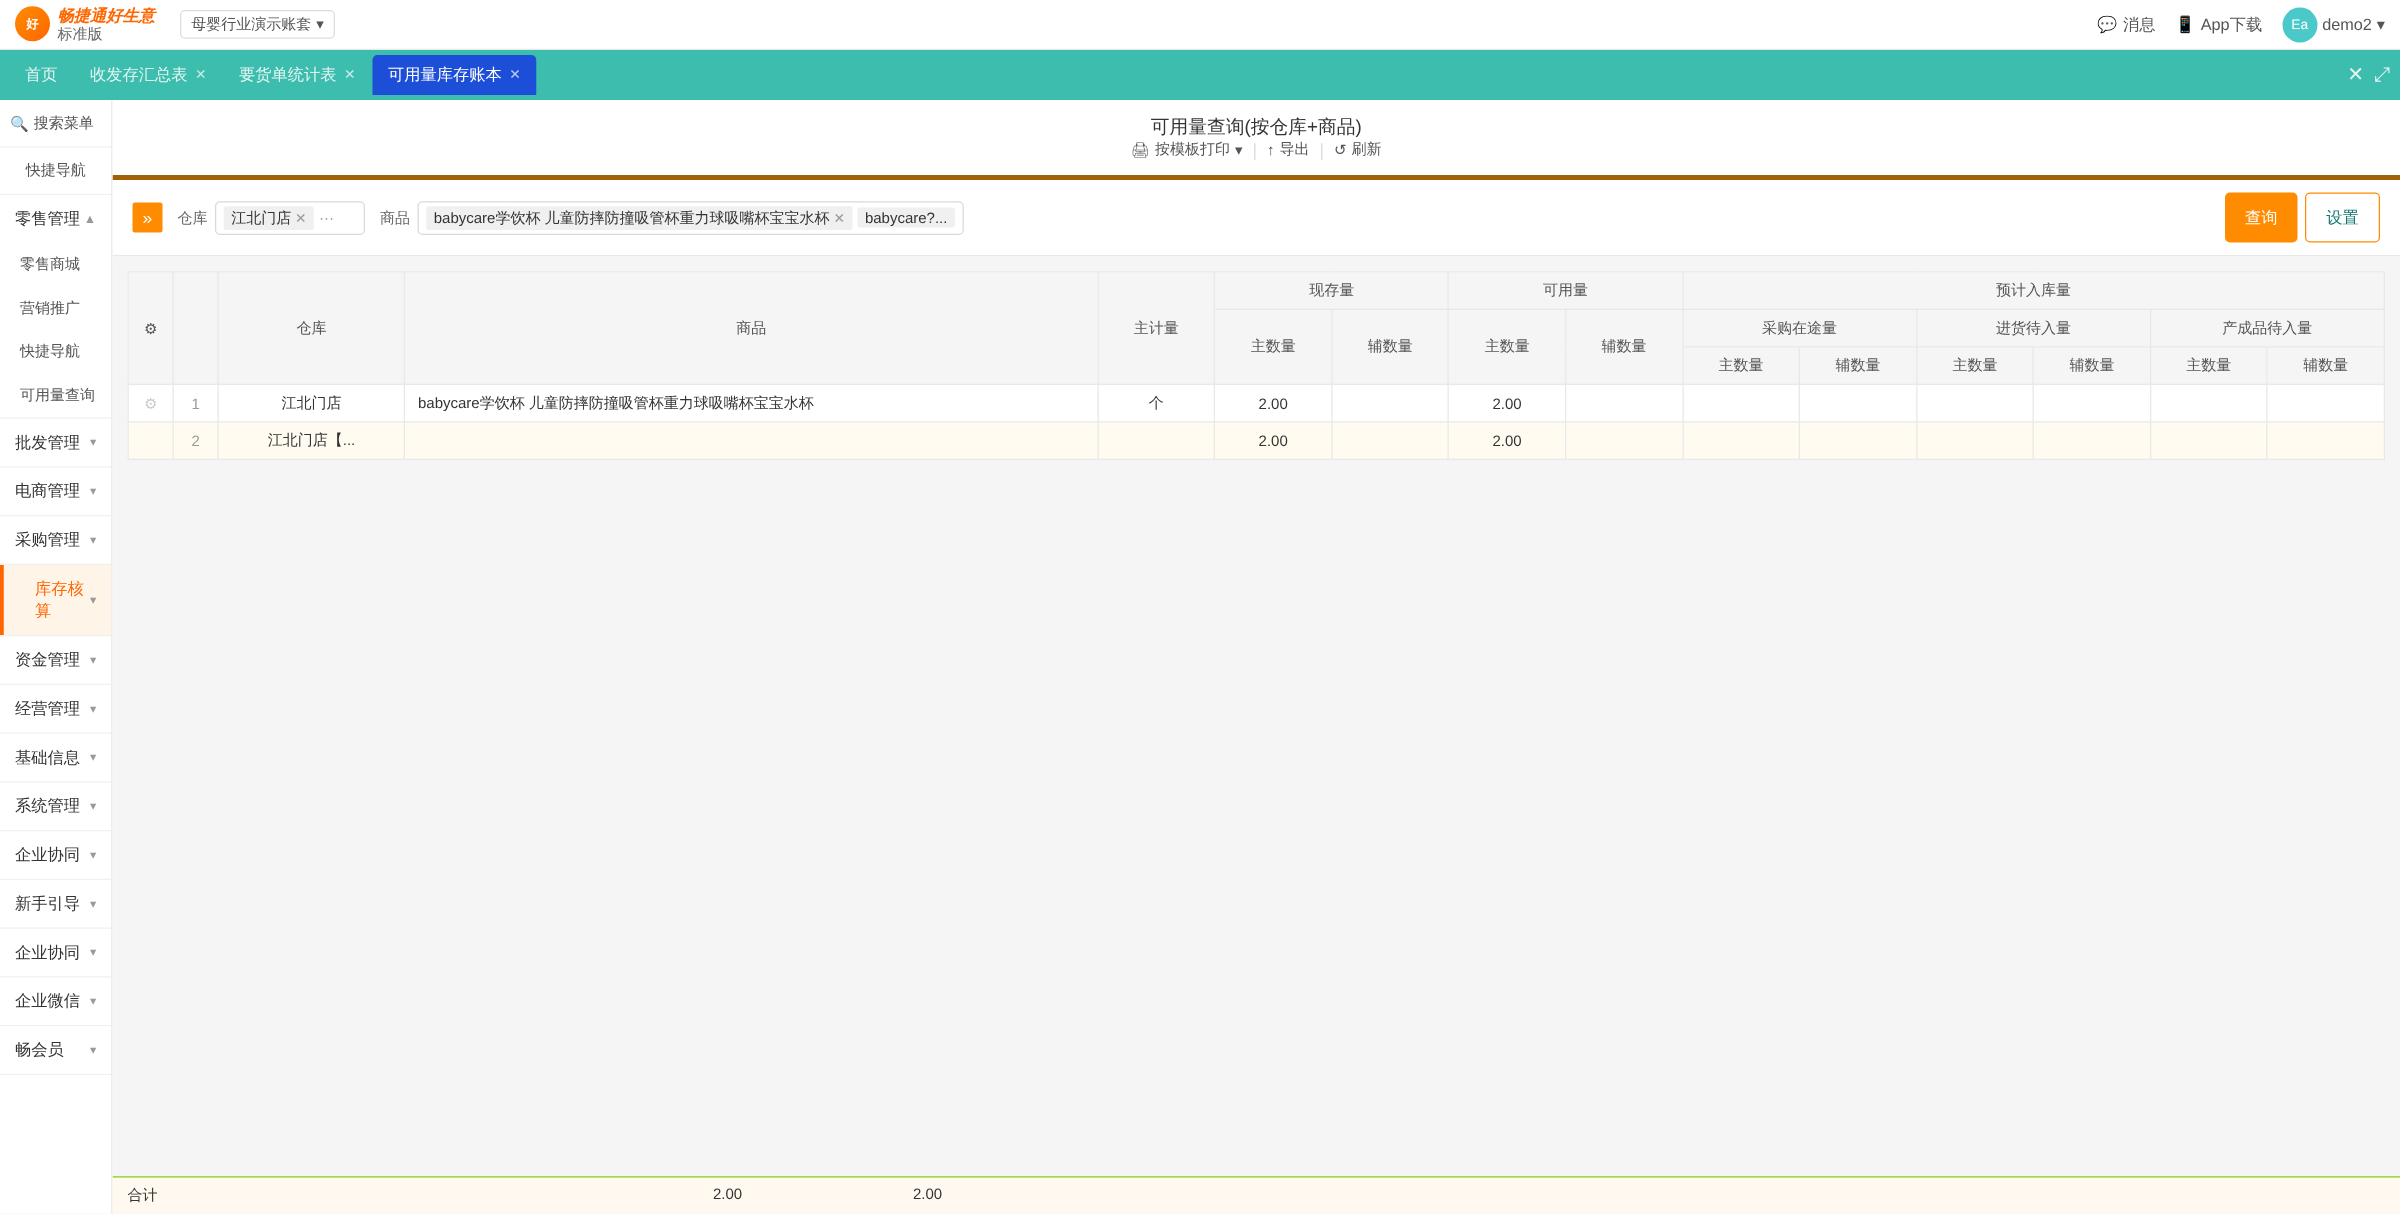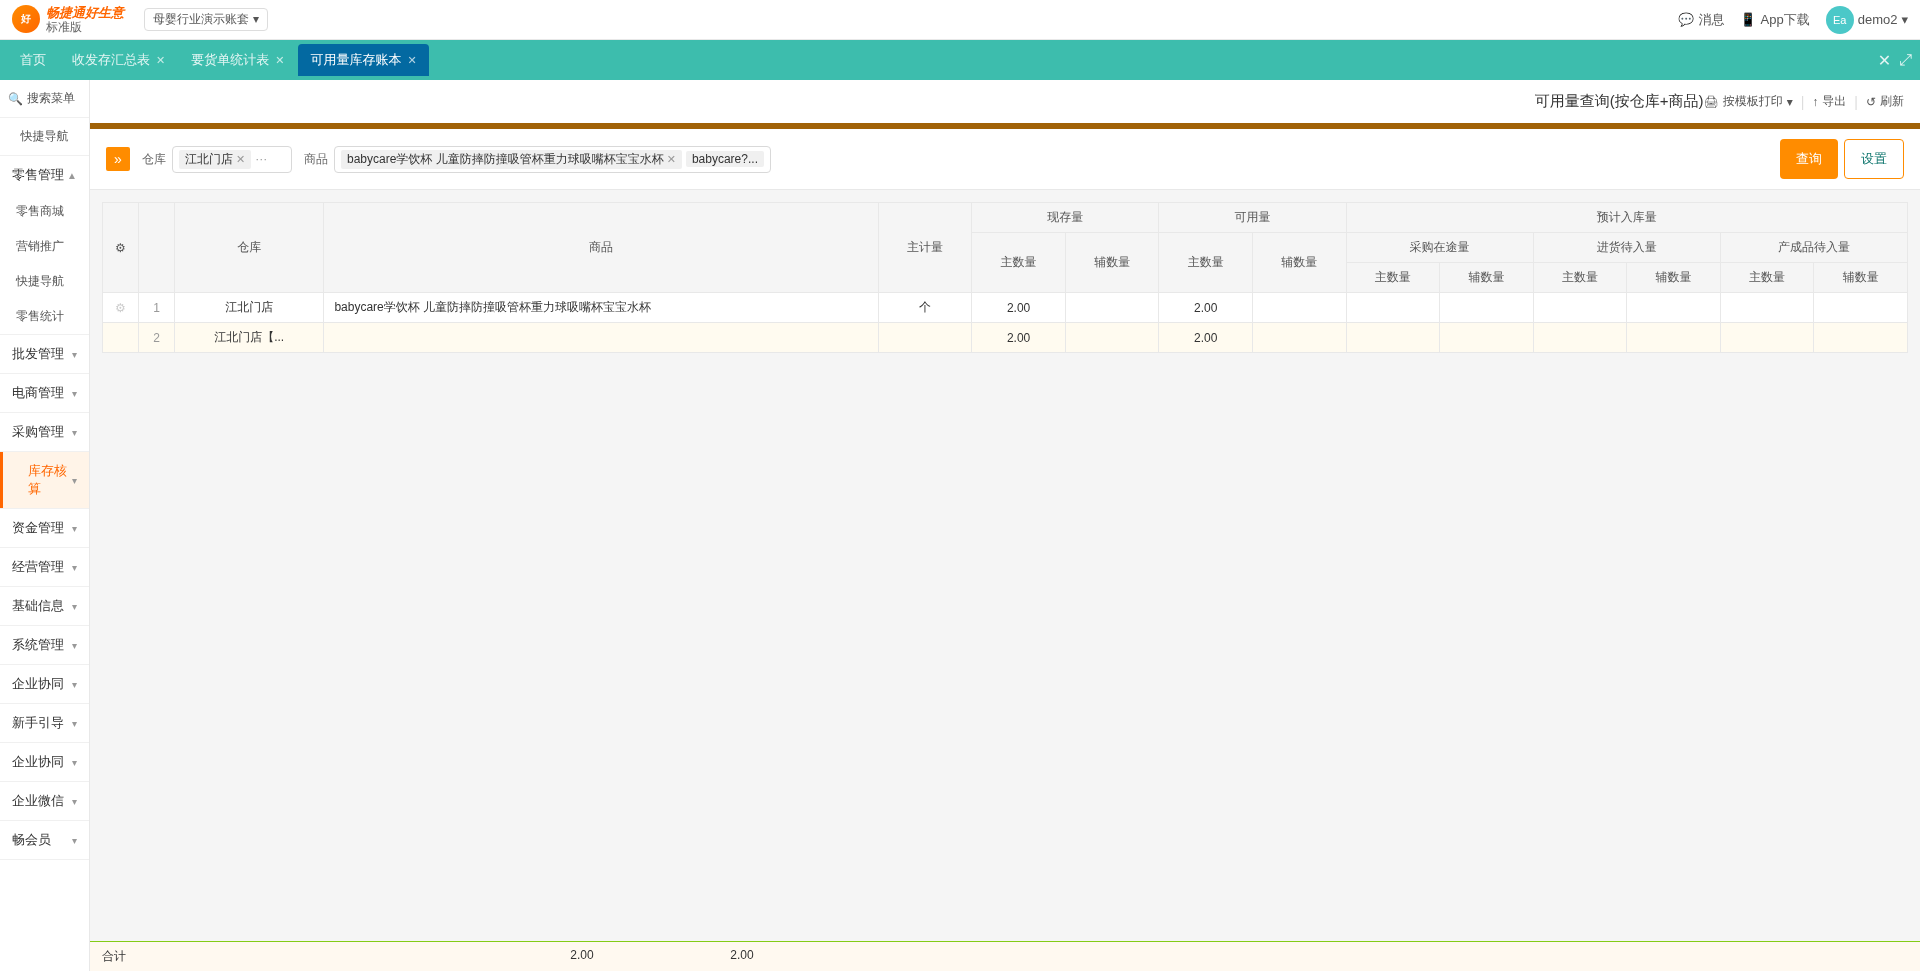--- a/index.html
+++ b/index.html
@@ -42,21 +42,21 @@
       display: flex;
       align-items: center;
       gap: 6px;
       border-radius: 4px 4px 0 0;
       cursor: pointer;
       font-size: 13px;
       color: rgba(255,255,255,0.85);
       white-space: nowrap;
     }
     .tab-item.active {
-      background: #0369a1;
+      background: #1d4ed8;
       color: white;
       font-weight: 500;
     }
     .tab-close { font-size: 11px; color: rgba(255,255,255,0.7); cursor: pointer; line-height: 1; }
     .tab-bar-right { margin-left: auto; display: flex; align-items: center; gap: 8px; }
     .tab-bar-btn { color: rgba(255,255,255,0.85); cursor: pointer; font-size: 16px; }
 
     
     .main-layout {
       display: flex;
@@ -123,23 +123,24 @@
       overflow: hidden;
       background: #f5f5f5;
     }
 
     
     .page-header {
       background: #fff;
       padding: 12px 16px;
       display: flex;
       align-items: center;
-      justify-content: flex-end;
-      border-bottom: 6px solid #a16207;
-      flex-shrink: 0;
+      justify-content: flex-start;
+      border-bottom: 4px solid #a16207;
+      flex-shrink: 0;
+      flex-direction: column;
     }
     .page-title { font-size: 15px; font-weight: 500; color: #333; }
     .page-actions { display: flex; align-items: center; gap: 8px; }
     .btn-template { display: flex; align-items: center; gap: 4px; color: #555; font-size: 12px; cursor: pointer; }
     .btn-export { display: flex; align-items: center; gap: 4px; color: #555; font-size: 12px; cursor: pointer; }
     .btn-refresh { display: flex; align-items: center; gap: 4px; color: #555; font-size: 12px; cursor: pointer; }
 
     
     .filter-bar {
       background: #fff;
@@ -322,21 +323,21 @@
     </div>
 
     <div class="sidebar-section">
       <div class="sidebar-group-header">
         <span>零售管理</span>
         <span class="arrow">▲</span>
       </div>
       <div class="sidebar-item">零售商城</div>
       <div class="sidebar-item">营销推广</div>
       <div class="sidebar-item">快捷导航</div>
-      <div class="sidebar-item">零售统计</div>
+      <div class="sidebar-item">可用量查询</div>
     </div>
 
     <div class="sidebar-section">
       <div class="sidebar-group-header">
         <span>批发管理</span>
         <span class="arrow">▾</span>
       </div>
     </div>
 
     <div class="sidebar-section">

